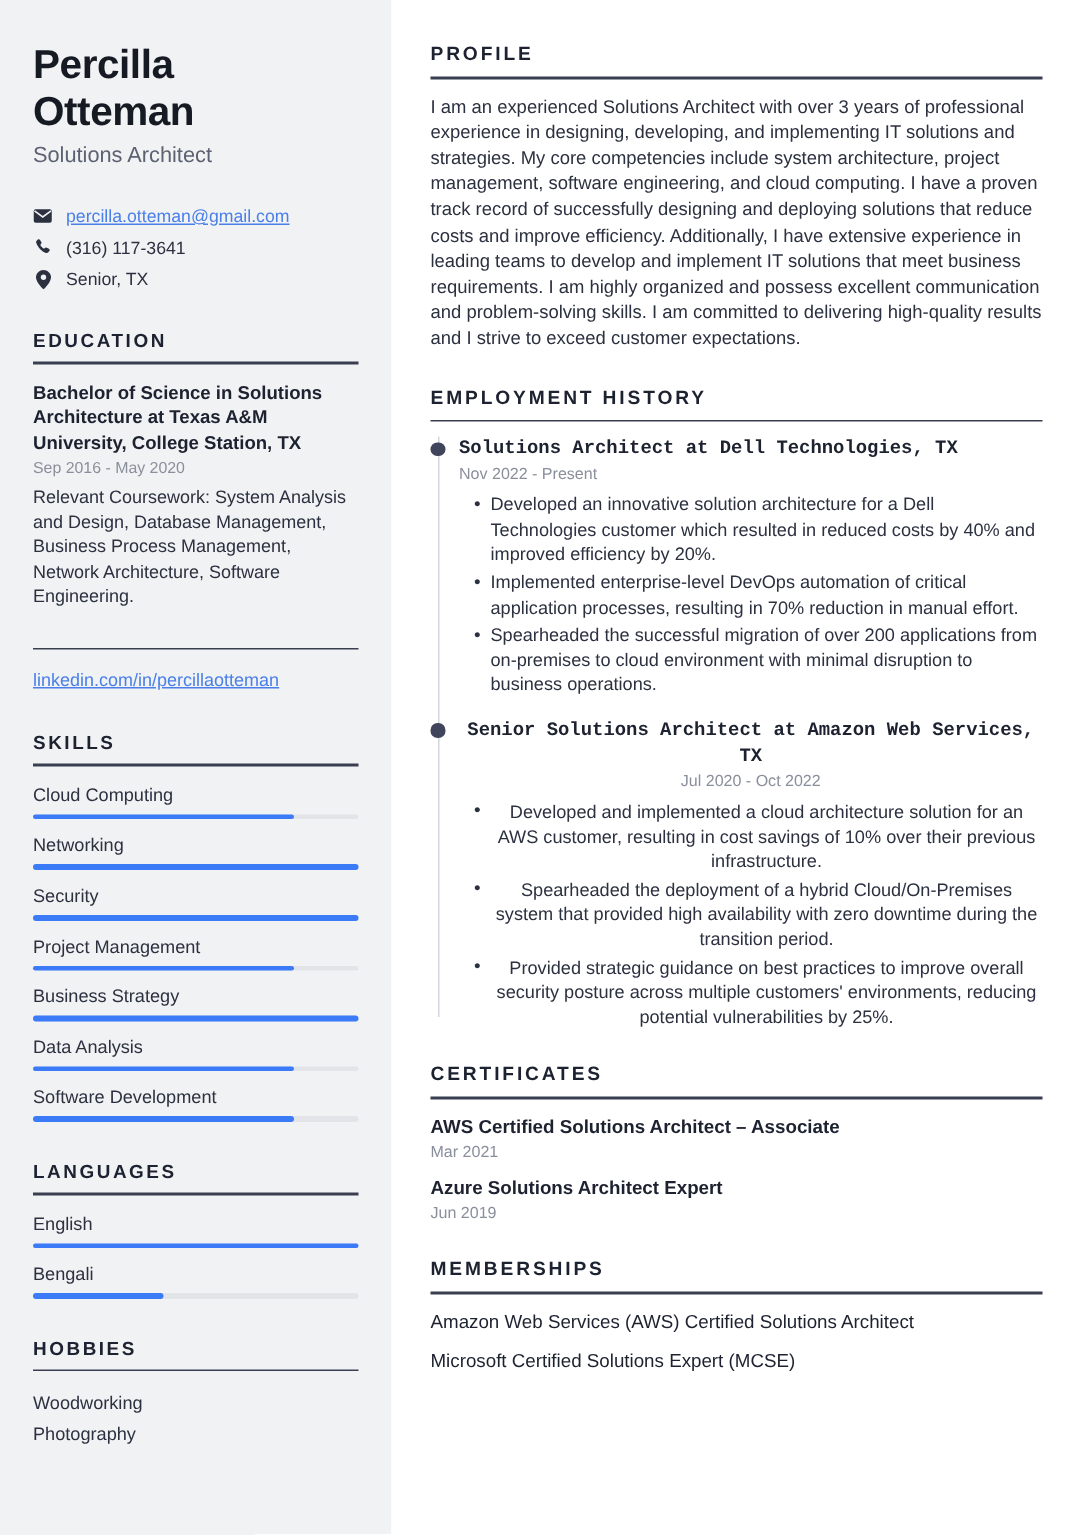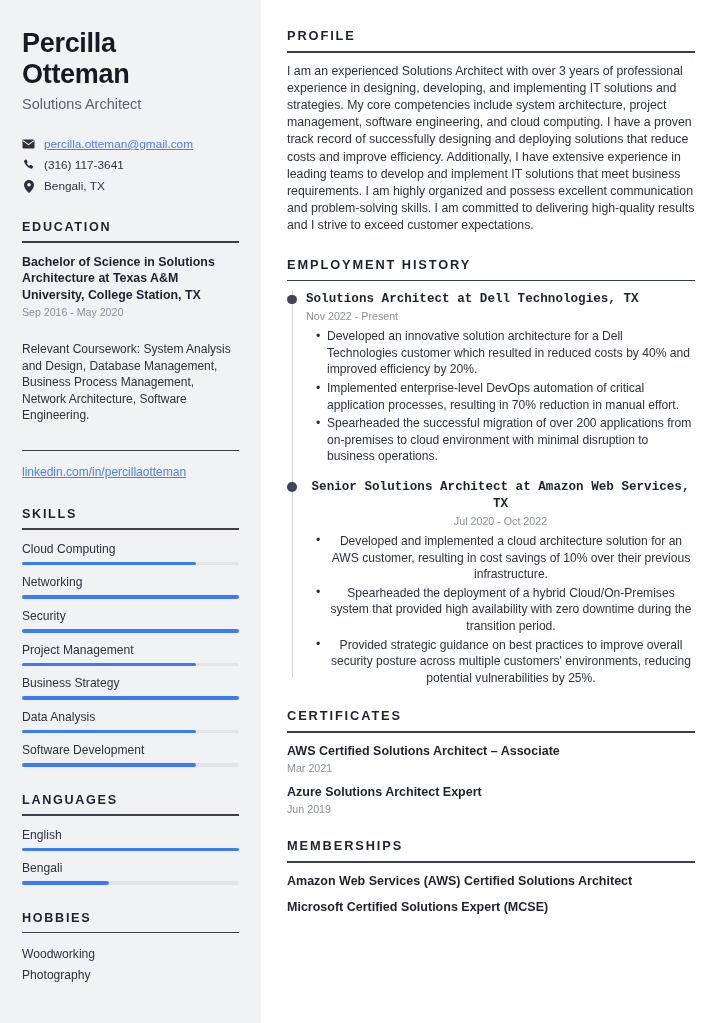--- a/index.html
+++ b/index.html
@@ -100,21 +100,21 @@
   .edu-date {
     font-size: 10.6px;
     color: #8a8f9c;
     margin-top: 2px;
     line-height: 14px;
   }
   .edu-desc {
     font-size: 12px;
     color: #2c3140;
     line-height: 16.5px;
-    margin-top: 22px;
+    margin-top: 4px;
   }
 
   .link-item {
     font-size: 12px;
     color: #4a7fe8;
     text-decoration: underline;
     line-height: 17px;
     display: inline-block;
   }
 
@@ -244,21 +244,21 @@
   }
   .cert-date {
     font-size: 10.7px;
     color: #8a8f9c;
     margin-top: 1px;
     line-height: 14px;
   }
 
   .member-item {
     font-size: 12.5px;
-    font-weight: bold;
+    font-weight: normal;
     color: #1d2230;
     line-height: 17px;
     margin-bottom: 9px;
   }
   .member-item:last-child { margin-bottom: 0; }
 </style>
 </head>
 <body>
 
 <div class="page">
@@ -289,21 +289,21 @@
         </span>
         <span class="contact-text">(316) 117-3641</span>
       </div>
       <div class="contact-row">
         <span class="contact-icon">
           <svg width="10" height="13" viewBox="0 0 10 13">
               <path d="M5 0C2.3 0 0 2.2 0 4.9 0 8.5 5 13 5 13s5-4.5 5-8.1C10 2.2 7.7 0 5 0z" fill="currentColor"></path>
               <circle cx="5" cy="4.8" r="1.8" fill="#f1f2f4"></circle>
             </svg>
         </span>
-        <span class="contact-text">Bengali, TX</span>
+        <span class="contact-text">Senior, TX</span>
       </div>
     </div>
 
     <section class="side-section">
       <div class="side-head">EDUCATION</div>
       <div class="side-rule"></div>
       <div>
         <div class="edu-title">Bachelor of Science in Solutions Architecture at Texas A&amp;M University, College Station, TX</div>
         <div class="edu-date">Sep 2016 - May 2020</div>
         <div class="edu-desc">Relevant Coursework: System Analysis and Design, Database Management, Business Process Management, Network Architecture, Software Engineering.</div>

